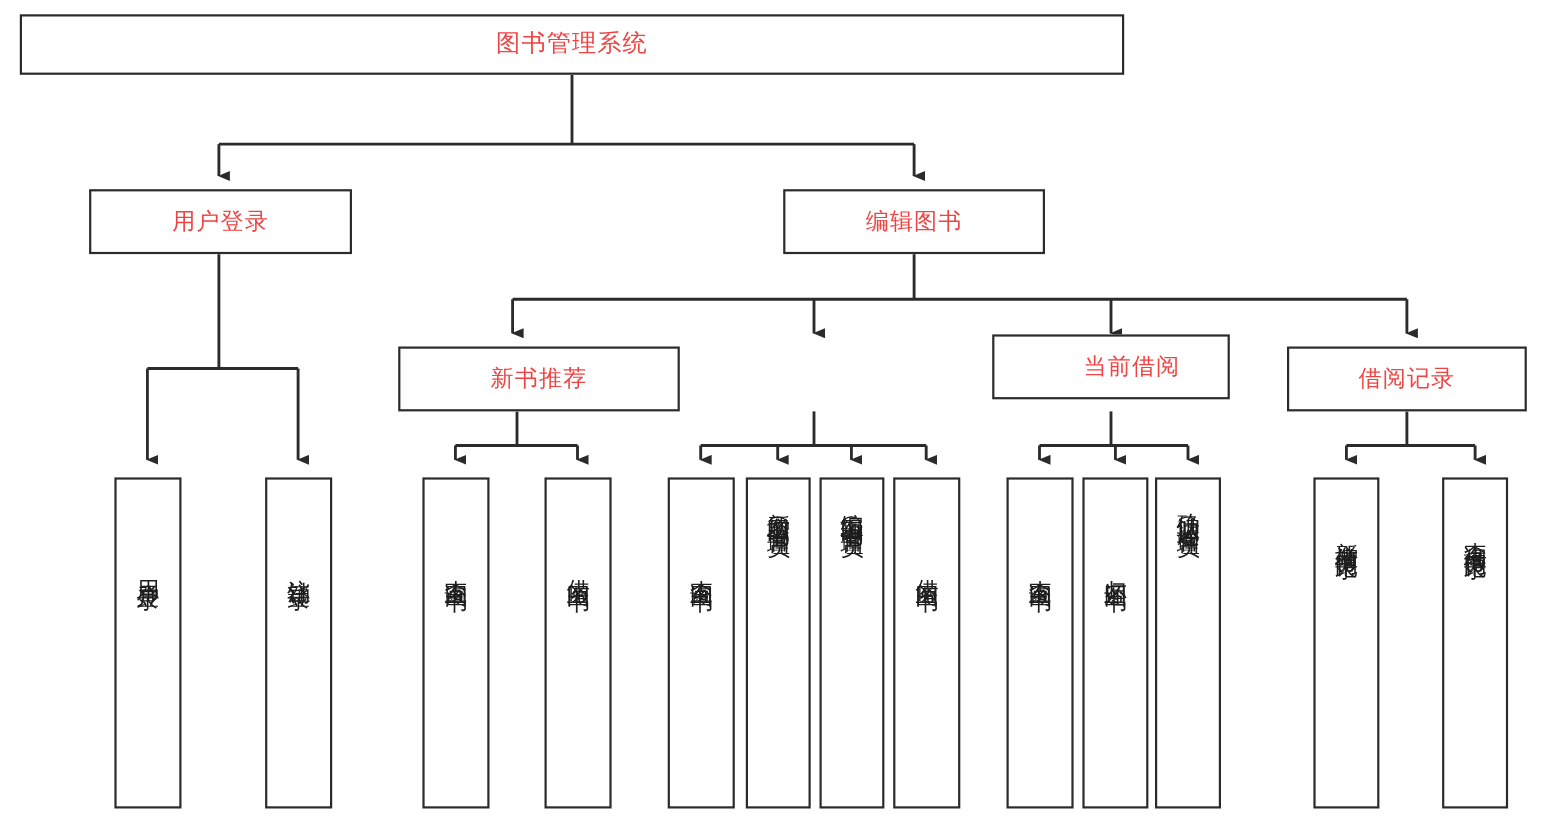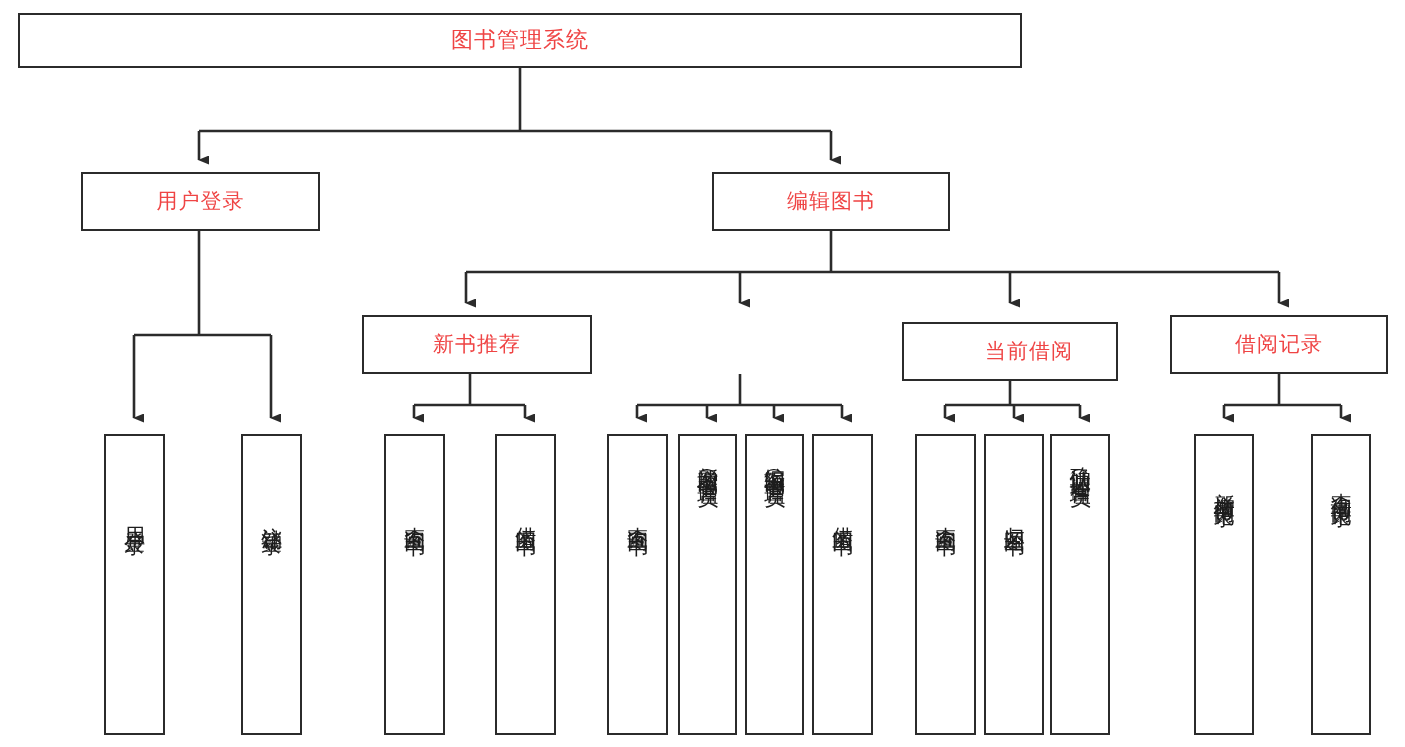--- a/index.html
+++ b/index.html
@@ -135,26 +135,26 @@
   </div>
 
   <div class="node" style="left:81px; top:172px; width:239px; height:59px;">
     <span class="label-h">用户登录</span>
   </div>
 
   <div class="node" style="left:712px; top:172px; width:238px; height:59px;">
     <span class="label-h">编辑图书</span>
   </div>
 
-  <div class="node" style="left:362px; top:315px; width:230px; height:59px;">
+  <div class="node" style="left:362px; top:315px; width:256px; height:59px;">
     <span class="label-h">新书推荐</span>
   </div>
 
 
-  <div class="node" style="left:902px; top:322px; width:216px; height:59px;padding-left:38px;">
+  <div class="node" style="left:902px; top:304px; width:216px; height:59px;padding-left:38px;">
     <span class="label-h">当前借阅</span>
   </div>
 
   <div class="node" style="left:1170px; top:315px; width:218px; height:59px;justify-content:center;">
     <span class="label-h">借阅记录</span>
   </div>
 
   <div class="leaf" style="left:104px; top:434px; width:61px; height:301px;">
     <span class="label-v" style="margin-top:74px;">用户登录</span>
   </div>

